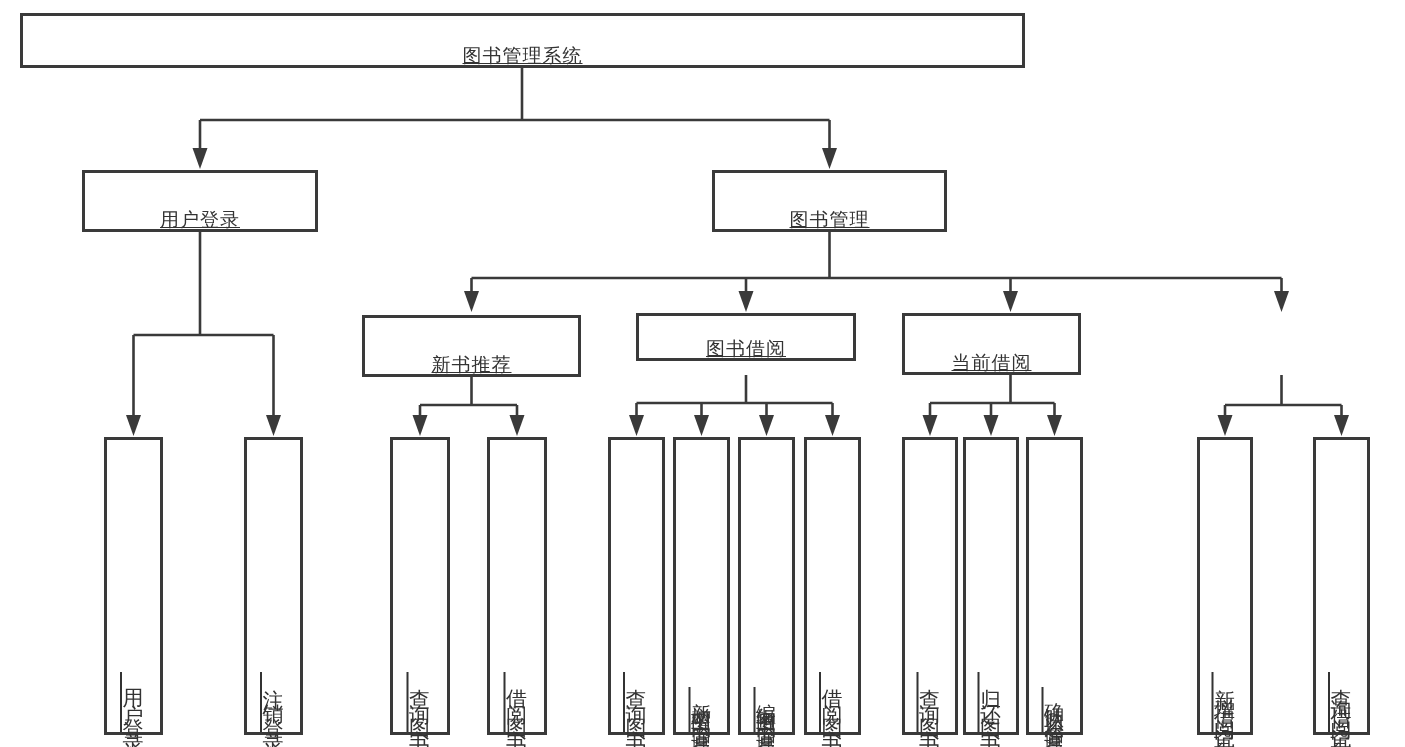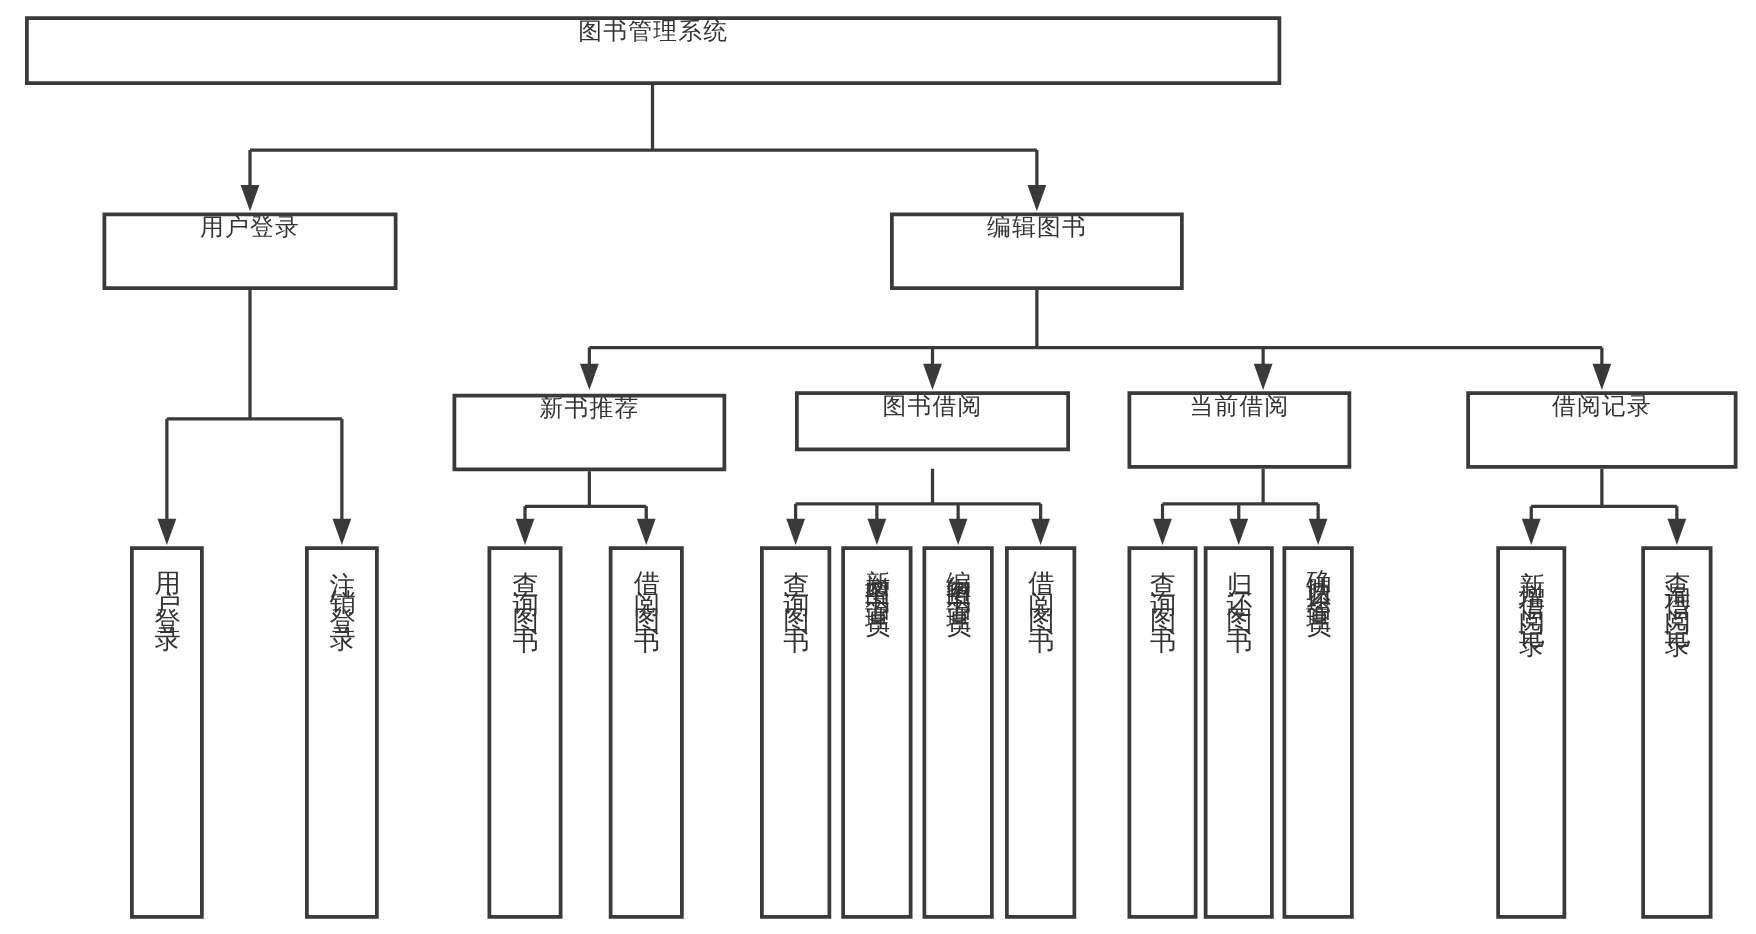--- a/index.html
+++ b/index.html
@@ -22,22 +22,23 @@
   .connector{
     position:absolute;left:0;top:0;width:1405px;height:747px;
     pointer-events:none;
   }
   .connector path{stroke:var(--line-color);stroke-width:2.6;fill:none;}
   .connector polygon{fill:var(--line-color);stroke:none;}
   .node{
     position:absolute;
     border:3px solid var(--box-border-color);
     background:var(--background);
-    display:flex;align-items:flex-start;justify-content:center;
+    display:flex;align-items:flex-end;justify-content:center;
     text-align:center;
+    text-decoration:underline;
   }
   .node.h span{
     font-size:19px;letter-spacing:1px;line-height:1;white-space:nowrap;
   }
   .node.v span{
     writing-mode:vertical-rl;
     text-orientation:mixed;
     font-size:21px;
     letter-spacing:15px;
     line-height:1;
@@ -120,34 +121,31 @@
   </svg>
 
   <div class="node h" style="left:20px;top:13px;width:1005px;height:55px">
     <span>图书管理系统</span>
   </div>
 
   <div class="node h" style="left:82px;top:170px;width:236px;height:62px">
     <span>用户登录</span>
   </div>
   <div class="node h" style="left:712px;top:170px;width:235px;height:62px">
-    <span>编辑图书</span>
+    <span>图书管理</span>
   </div>
 
   <div class="node h" style="left:362px;top:315px;width:219px;height:62px">
     <span>新书推荐</span>
   </div>
   <div class="node h" style="left:636px;top:313px;width:220px;height:48px">
     <span>图书借阅</span>
   </div>
   <div class="node h" style="left:902px;top:313px;width:179px;height:62px">
     <span>当前借阅</span>
-  </div>
-  <div class="node h" style="left:1173px;top:313px;width:217px;height:62px">
-    <span>借阅记录</span>
   </div>
 
   <div class="node v" style="left:104px;top:437px;width:59px;height:298px">
     <span>用户登录</span>
   </div>
   <div class="node v" style="left:244px;top:437px;width:59px;height:298px">
     <span>注销登录</span>
   </div>
 
   <div class="node v" style="left:390px;top:437px;width:60px;height:298px">

